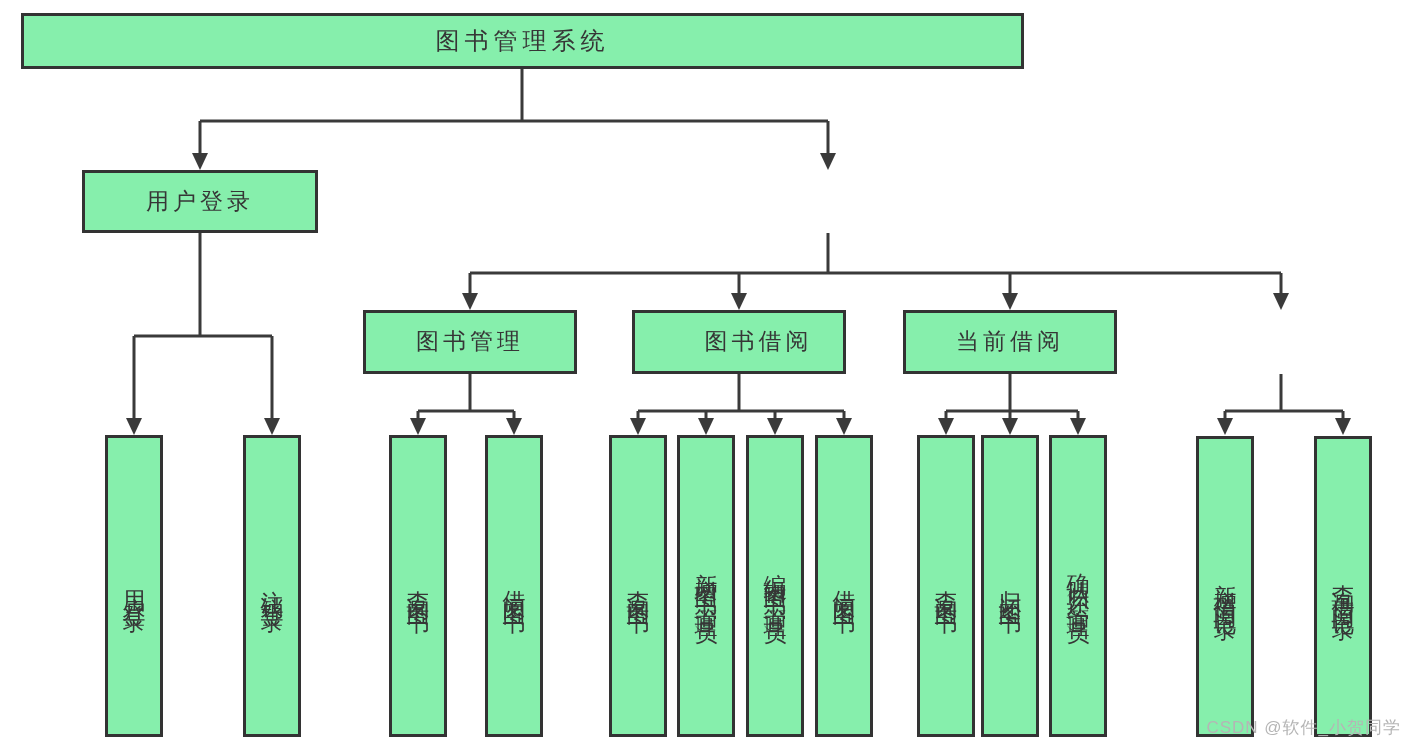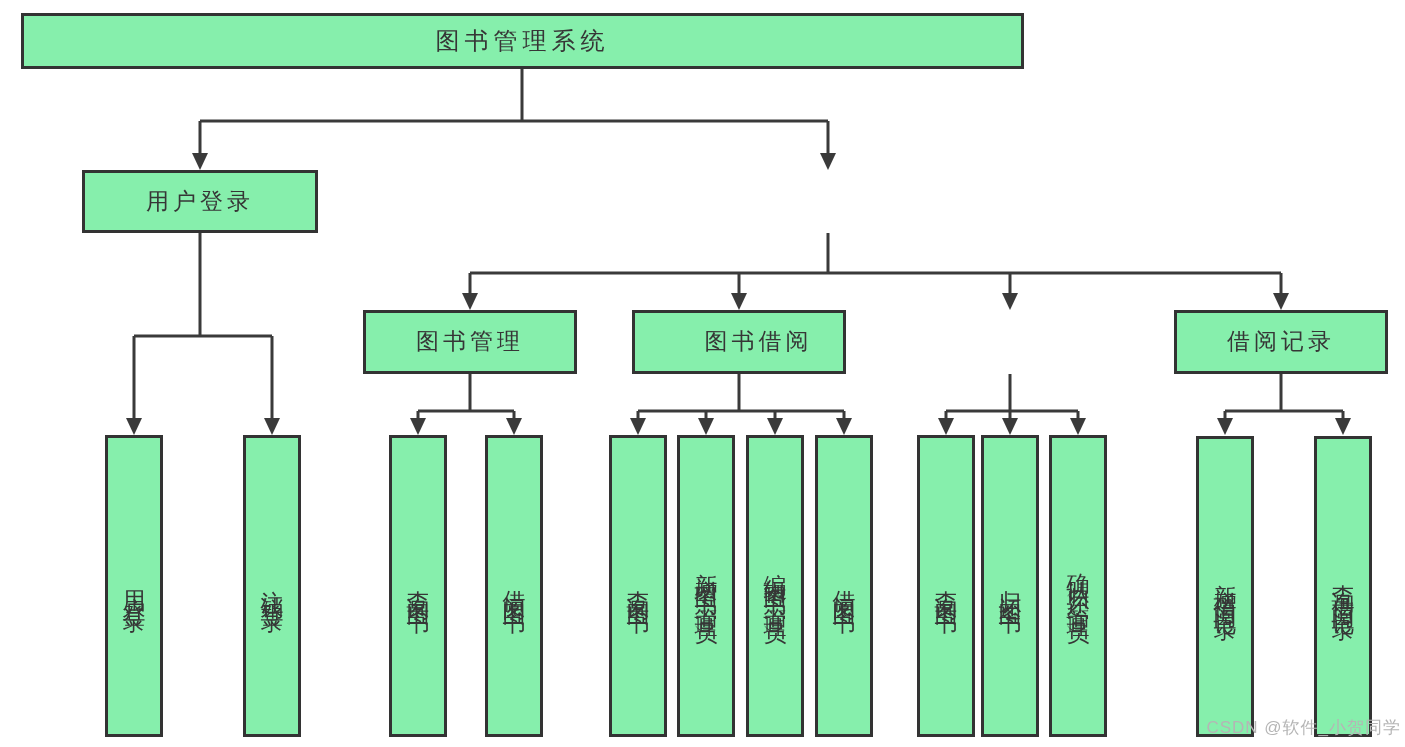--- a/index.html
+++ b/index.html
@@ -107,22 +107,22 @@
   <div class="node" style="left:82px; top:170px; width:236px; height:63px;">
     <span class="lbl">用户登录</span>
   </div>
 
   <div class="node" style="left:363px; top:310px; width:214px; height:64px;">
     <span class="lbl">图书管理</span>
   </div>
   <div class="node" style="left:632px; top:310px; width:214px; height:64px;padding-left:39px;">
     <span class="lbl">图书借阅</span>
   </div>
-  <div class="node" style="left:1174px; top:310px; width:214px; height:64px;">
-    <span class="lbl">借阅记录</span>
+  <div class="node" style="left:903px; top:310px; width:214px; height:64px;">
+    <span class="lbl">当前借阅</span>
   </div>
 
   <div class="node vnode" style="left:105px; top:435px; width:58px; height:302px;">
     <span class="lbl">用户登录</span>
   </div>
   <div class="node vnode" style="left:243px; top:435px; width:58px; height:302px;">
     <span class="lbl">注销登录</span>
   </div>
 
   <div class="node vnode" style="left:389px; top:435px; width:58px; height:302px;">

